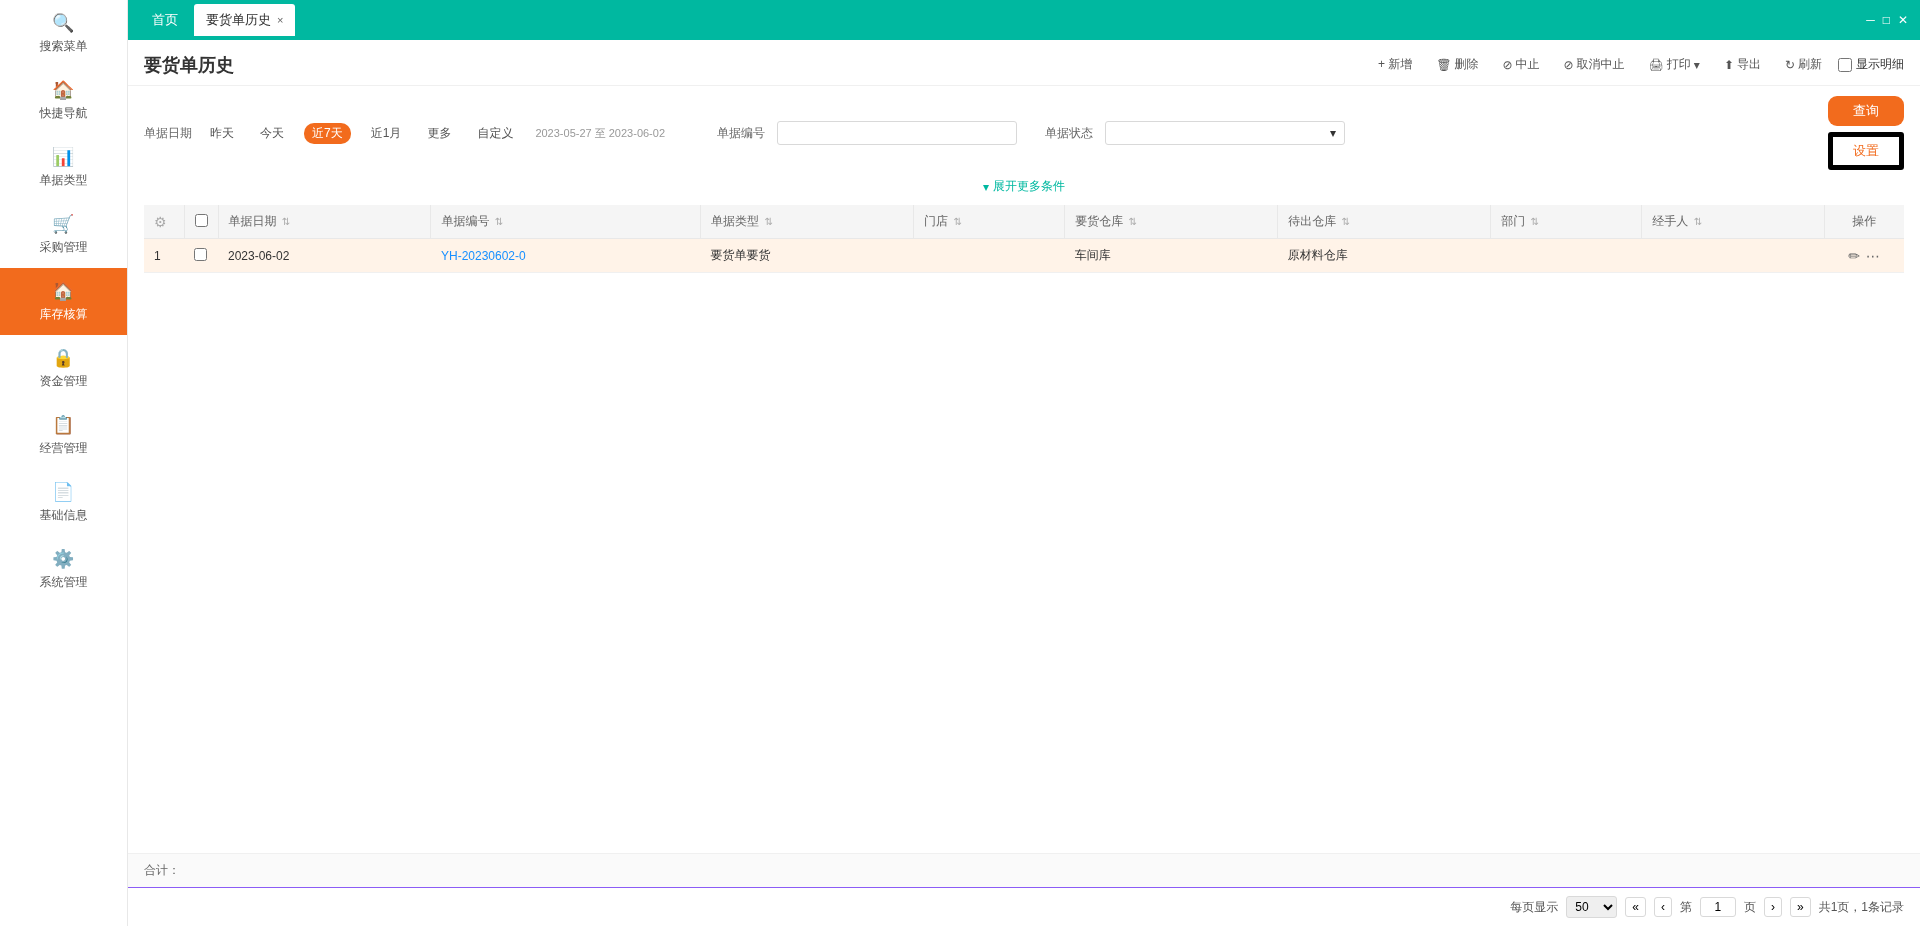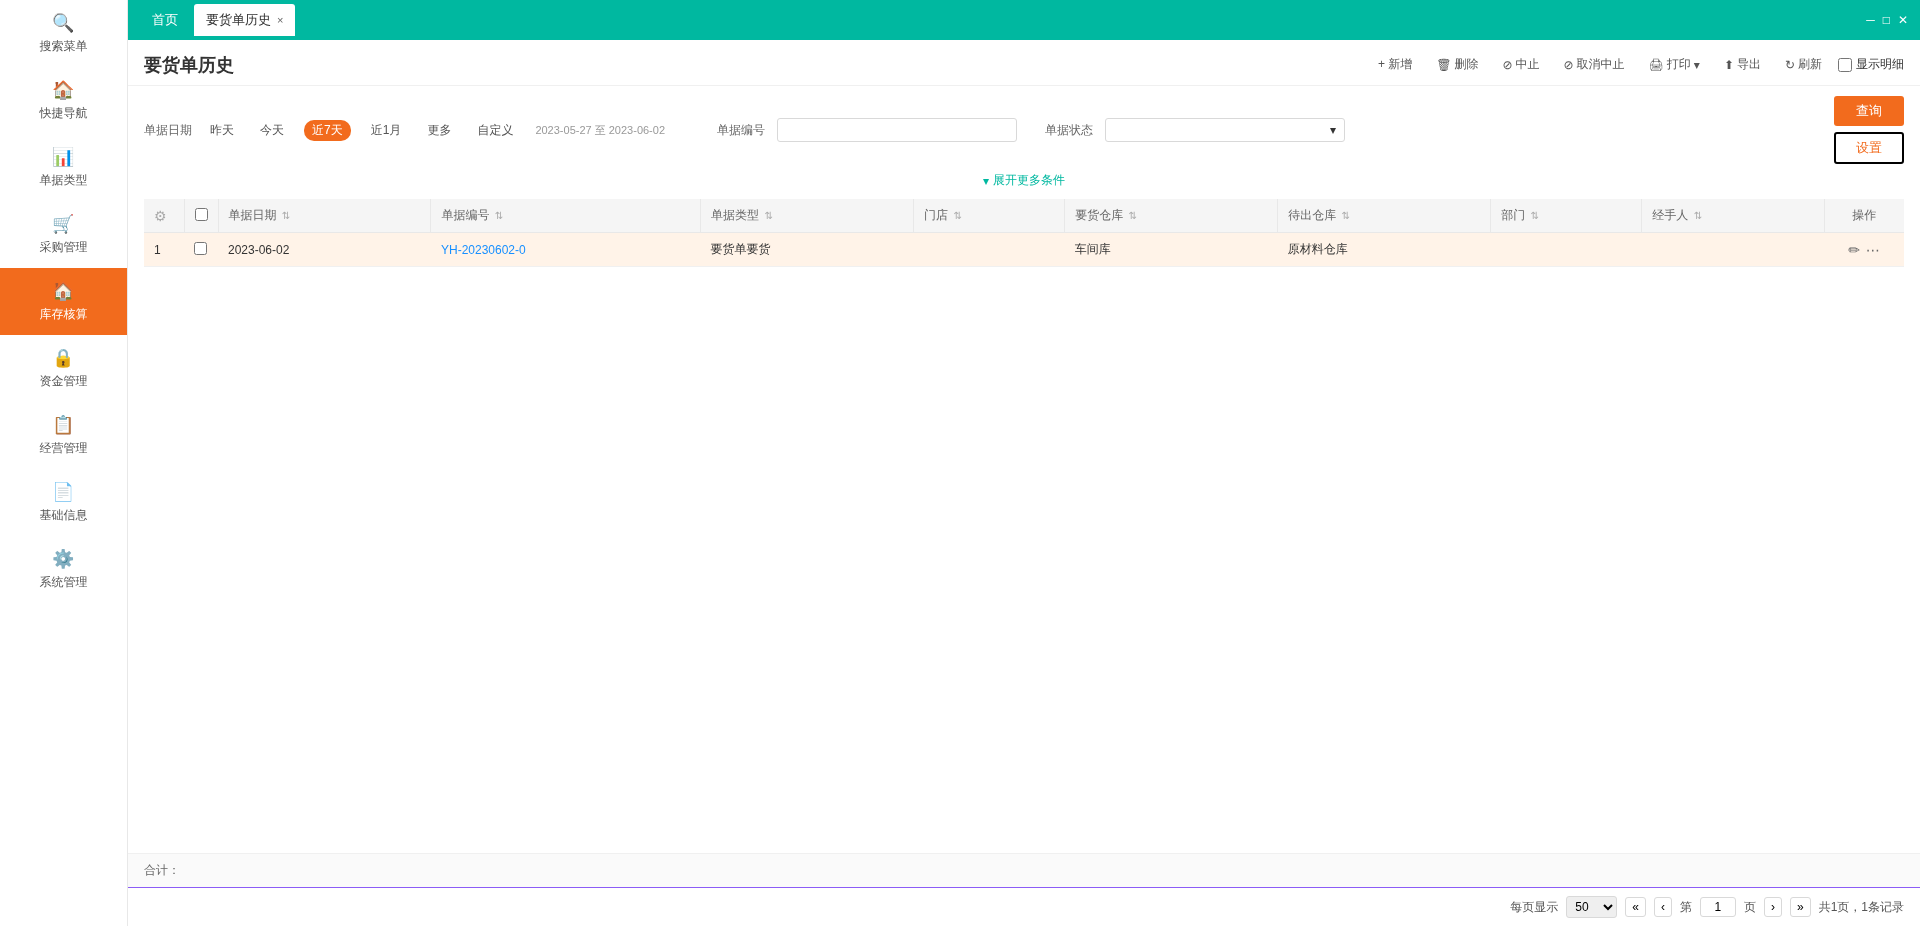--- a/index.html
+++ b/index.html
@@ -193,29 +193,29 @@
     .action-buttons {
       display: flex;
       flex-direction: column;
       gap: 6px;
       margin-left: auto;
     }
     .query-btn {
       background: #f26b1d;
       color: #fff;
       border: none;
-      border-radius: 3px;
+      border-radius: 9px;
       padding: 6px 20px;
       font-size: 13px;
       cursor: pointer;
     }
     .settings-btn {
       background: #fff;
       color: #f26b1d;
-      border: 2px solid #000000;
+      border: 5px solid #000000;
       border-radius: 3px;
       padding: 5px 20px;
       font-size: 13px;
       cursor: pointer;
     }
 
     
     .table-wrap {
       flex: 1;
       overflow: auto;

